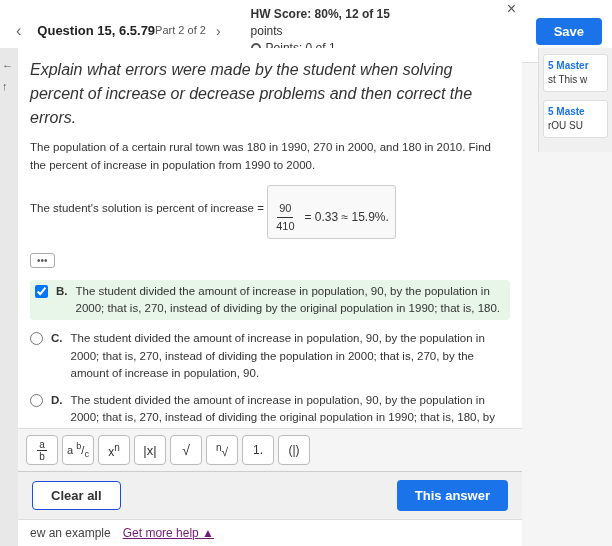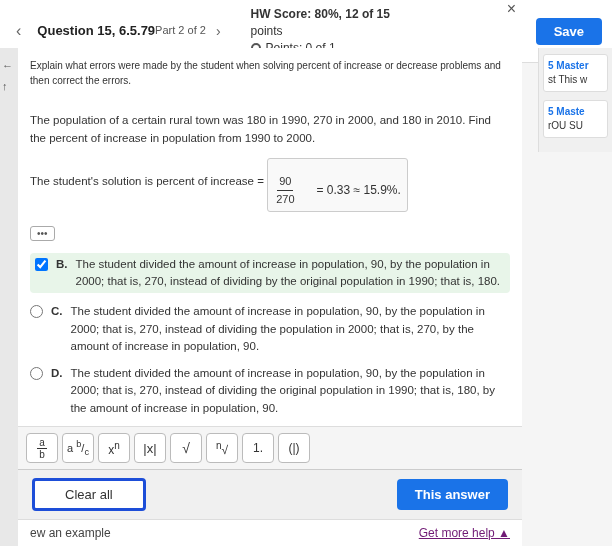--- a/index.html
+++ b/index.html
@@ -133,24 +133,25 @@
       left: 18px;
       right: 90px;
       top: 48px;
       bottom: 0;
       overflow-y: auto;
       background: #fff;
       padding: 10px 12px;
     }
 
     .problem-statement {
-      font-size: 10px;
-      color: #333;
-      margin-bottom: 23px;
+      font-size: 16px;
+      color: #333;
+      margin-bottom: 8px;
       line-height: 1.5;
+      font-style: italic;
     }
 
     .problem-text {
       font-size: 11.5px;
       color: #333;
       line-height: 1.6;
       margin-bottom: 6px;
     }
 
     .equation-box {
@@ -288,26 +289,27 @@
       background: #f0f0f0;
       border-top: 1px solid #ccc;
       display: flex;
       align-items: center;
       justify-content: space-between;
       padding: 8px 14px;
     }
 
     .clear-all-btn {
       background: #fff;
-      border: 3px solid #1d4ed8;
+      border: 1px solid #1d4ed8;
       border-radius: 4px;
-      padding: 6px 30px;
+      padding: 6px 18px;
       font-size: 13px;
       cursor: pointer;
       color: #333;
+      font-weight: bold;
     }
 
     .check-answer-btn {
       background: #1a73e8;
       color: #fff;
       border: none;
       border-radius: 4px;
       padding: 8px 18px;
       font-size: 13px;
       font-weight: bold;
@@ -316,21 +318,20 @@
 
     .footer-links {
       display: flex;
       align-items: center;
       gap: 12px;
       font-size: 12px;
       color: #444;
       padding: 6px 12px;
       background: #fff;
       border-top: 1px solid #ddd;
-      justify-content: space-between;
     }
 
     .get-more-help {
       color: #701a75;
       cursor: pointer;
       text-decoration: underline;
     }
 
     
     .close-x {
@@ -392,24 +393,24 @@
 <div class="main-content">
 
   
   <div class="problem-statement">Explain what errors were made by the student when solving percent of increase or decrease problems and then correct the errors.</div>
 
   <div class="problem-text">The population of a certain rural town was 180 in 1990, 270 in 2000, and 180 in 2010. Find the percent of increase in population from 1990 to 2000.</div>
 
   <div class="problem-text">
     <span>The student's solution is percent of increase =</span>
     <span class="equation-box">
-      <span style="display:inline-flex;align-items:center;gap:20px;margin-top:12px;">
+      <span style="display:inline-flex;align-items:center;gap:8px;margin-top:12px;">
         <span style="display:inline-flex;flex-direction:column;align-items:center;font-size:11px;">
           <span style="border-bottom:1px solid #333;padding:0 2px;">90</span>
-          <span style="padding:0 2px;">270</span>
+          <span style="padding:0 2px;">410</span>
         </span>
         <span>= 0.33 ≈ 15.9%.</span>
       </span>
     </span>
   </div>
 
   <button class="expand-btn">•••</button>
 
   
   <div class="choices-section">

